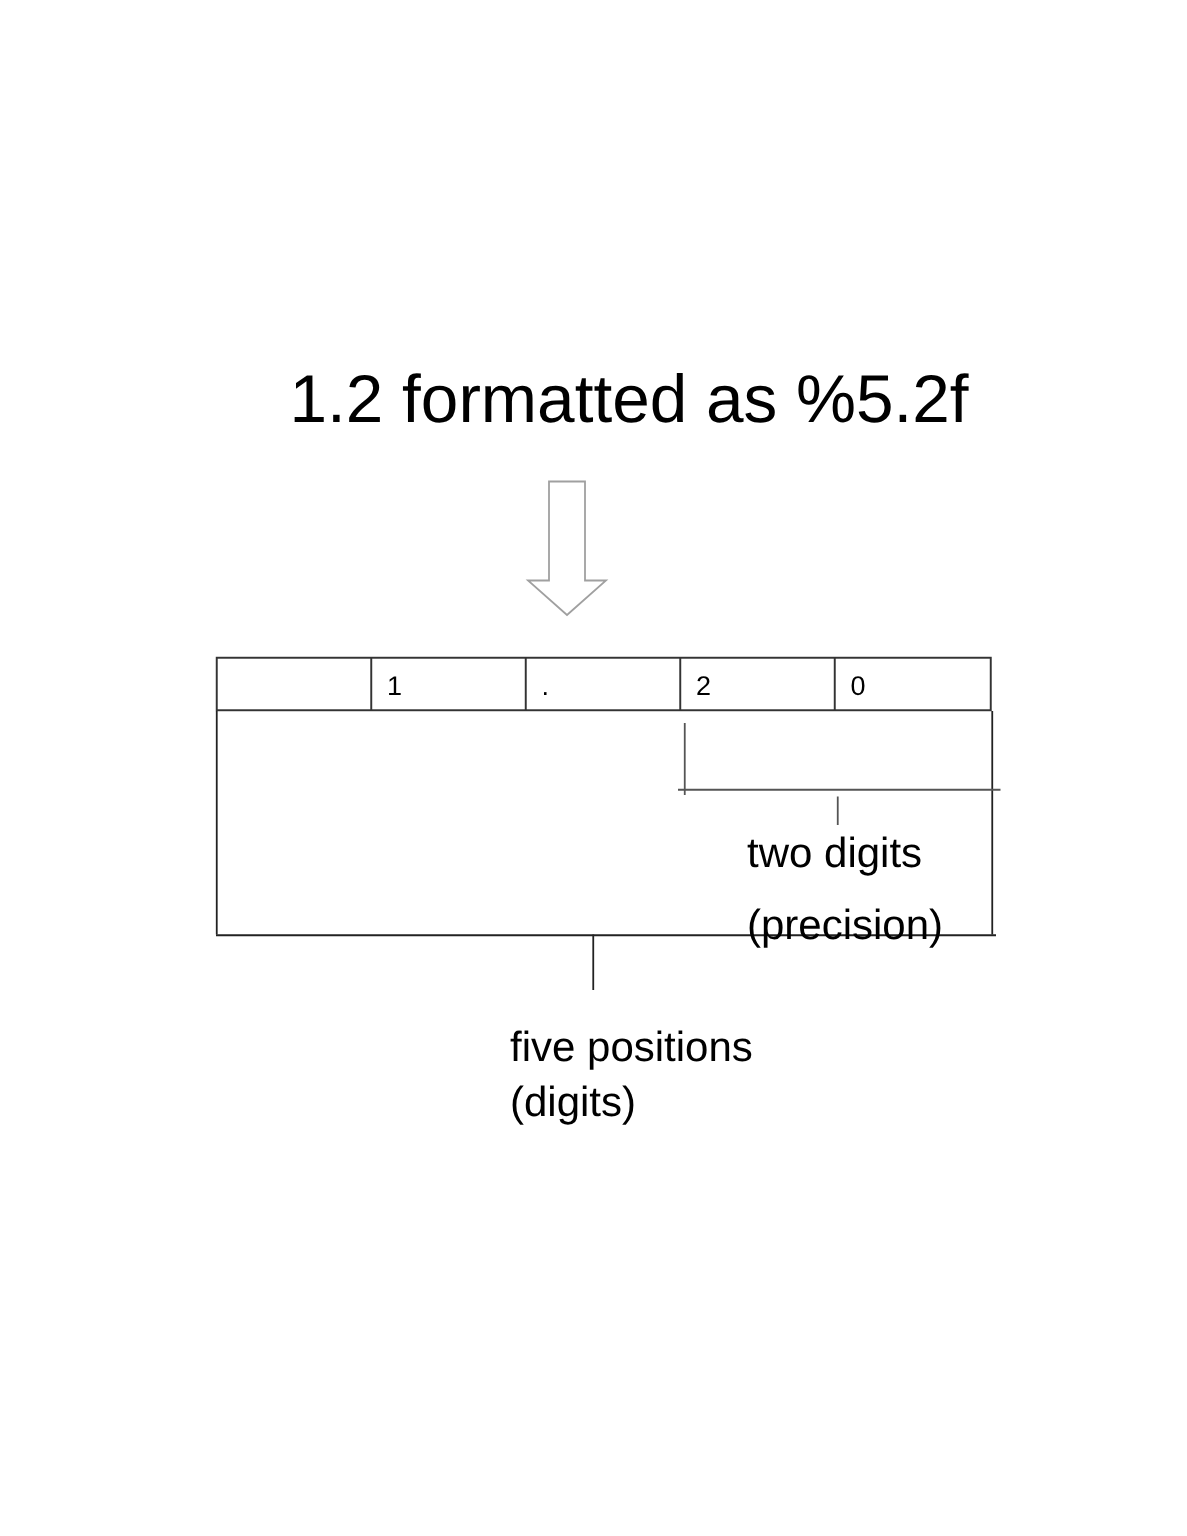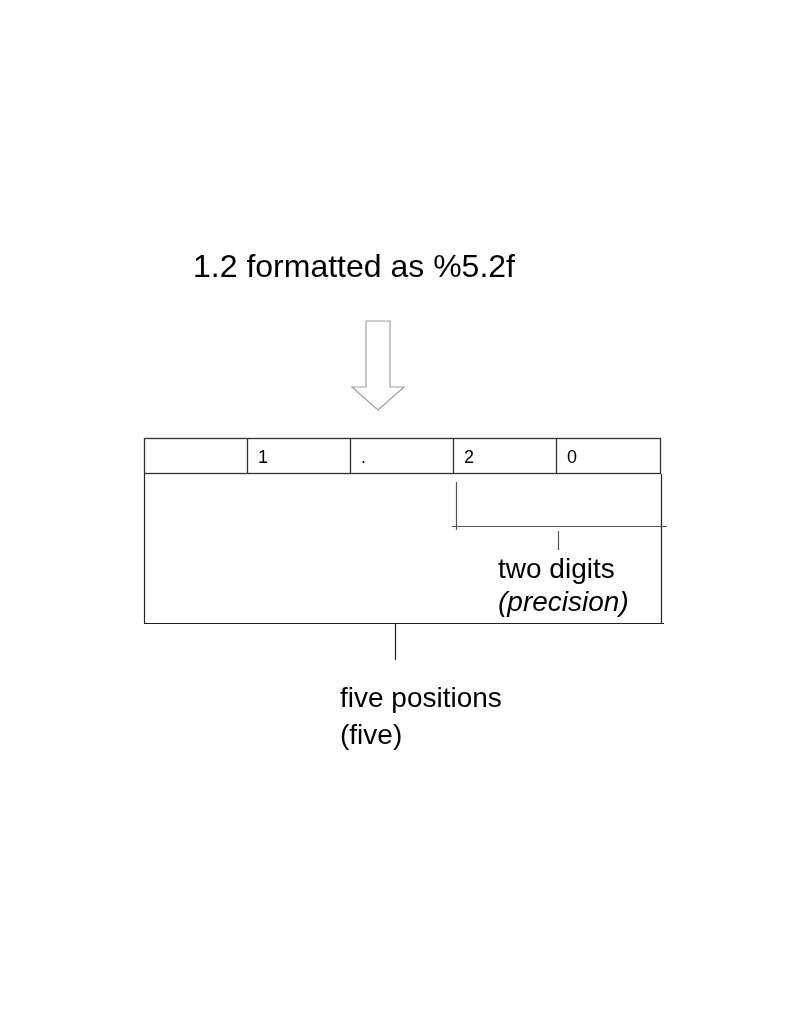--- a/index.html
+++ b/index.html
@@ -1,18 +1,18 @@
 <!DOCTYPE html>
 <html><head>
   <meta charset="utf-8">
   <style>
     html, body { margin: 0; padding: 0; background: #ffffff; }
     body { width: 791px; height: 1024px; position: relative; overflow: hidden;
            font-family: "Liberation Sans", sans-serif; color: #000; }
-    .title { position: absolute; left: 193px; top: 246px; font-size: 32px; line-height: 40px;
+    .title { position: absolute; left: 193px; top: 246px; font-size: 45px; line-height: 40px;
              white-space: nowrap; }
     svg.lines { position: absolute; left: 0; top: 0; }
     .cell { position: absolute; top: 439px; height: 34px; font-size: 18px; line-height: 36px;
             padding-left: 10px; box-sizing: border-box; }
     .label { position: absolute; font-size: 28px; line-height: 36px; white-space: nowrap; }
   </style>
 </head>
 <body>
 
 <div class="title">1.2 formatted as %5.2f</div>
@@ -43,16 +43,16 @@
   </g>
 </svg>
 
 <div class="cell" style="left:145px;width:102px;"></div>
 <div class="cell" style="left:248px;width:102px;">1</div>
 <div class="cell" style="left:351px;width:102px;">.</div>
 <div class="cell" style="left:454px;width:102px;">2</div>
 <div class="cell" style="left:557px;width:104px;">0</div>
 
 <div class="label" style="left:498px;top:551px;text-align:center;">two digits</div>
-<div class="label" style="left:498px;top:584px;font-style:italic;">(precision)</div>
+<div class="label" style="left:498px;top:599px;">(precision)</div>
 
 <div class="label" style="left:340px;top:680px;">five positions</div>
-<div class="label" style="left:340px;top:717px;">(five)</div>
+<div class="label" style="left:340px;top:717px;">(digits)</div>
 
 </body></html>

